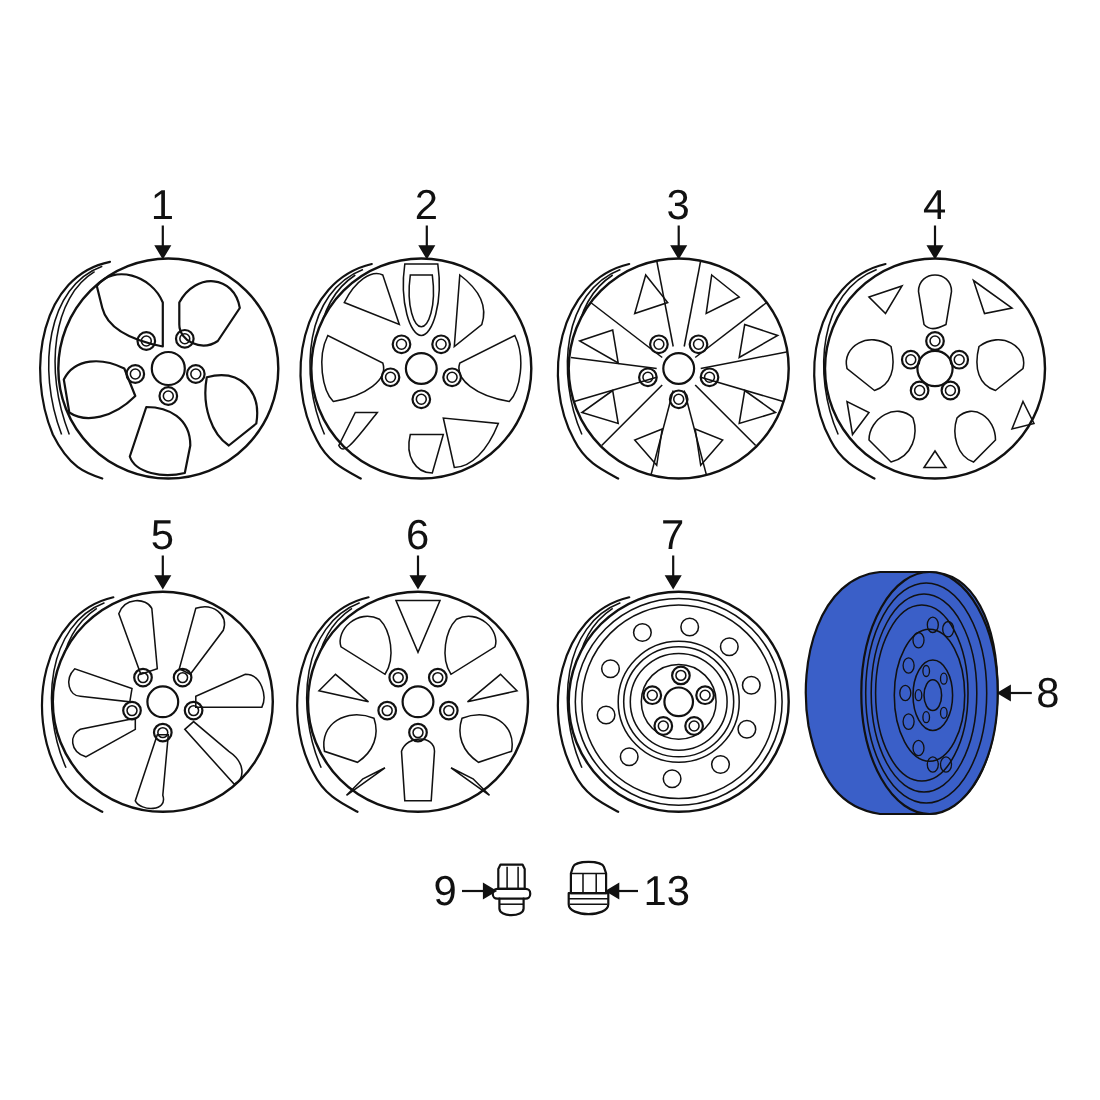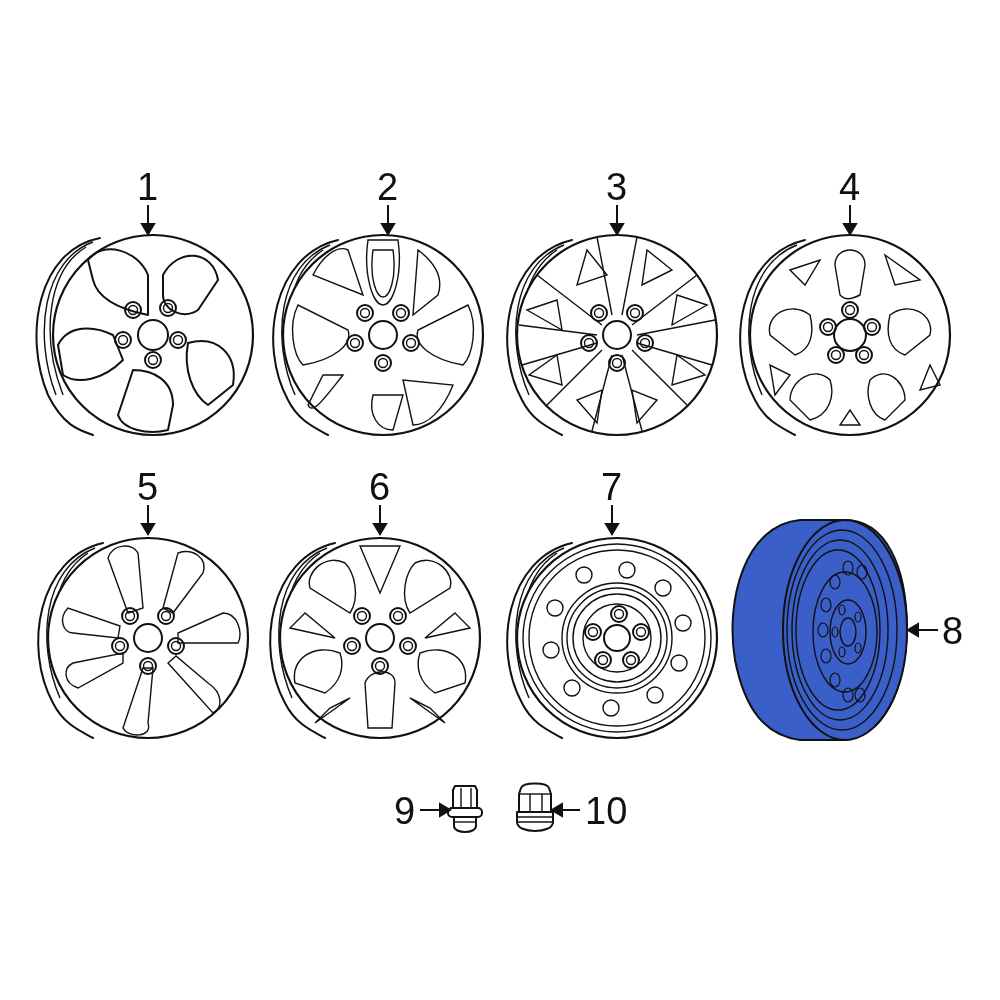--- a/index.html
+++ b/index.html
@@ -282,13 +282,13 @@
 
 <div class="callout" style="left:137px; top:168px;">1</div>
 <div class="callout" style="left:377px; top:168px;">2</div>
 <div class="callout" style="left:606px; top:168px;">3</div>
 <div class="callout" style="left:839px; top:168px;">4</div>
 <div class="callout" style="left:137px; top:468px;">5</div>
 <div class="callout" style="left:369px; top:468px;">6</div>
 <div class="callout" style="left:601px; top:468px;">7</div>
 <div class="callout" style="left:942px; top:612px;">8</div>
 <div class="callout" style="left:394px; top:792px;">9</div>
-<div class="callout" style="left:585px; top:792px;">10</div>
+<div class="callout" style="left:585px; top:792px;">13</div>
 
 </body></html>

